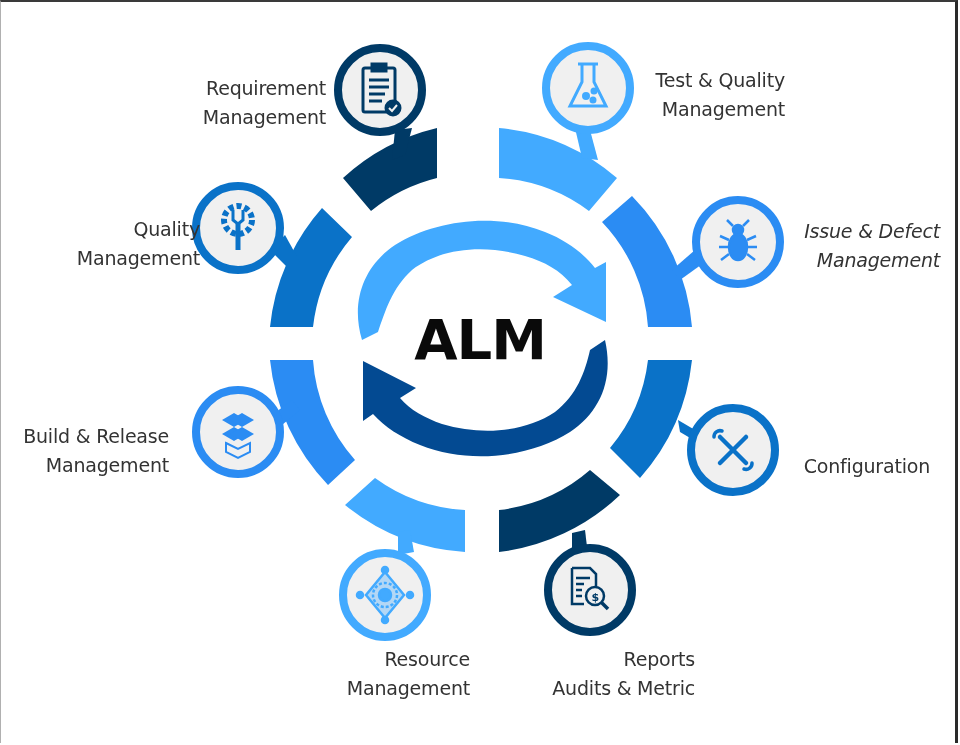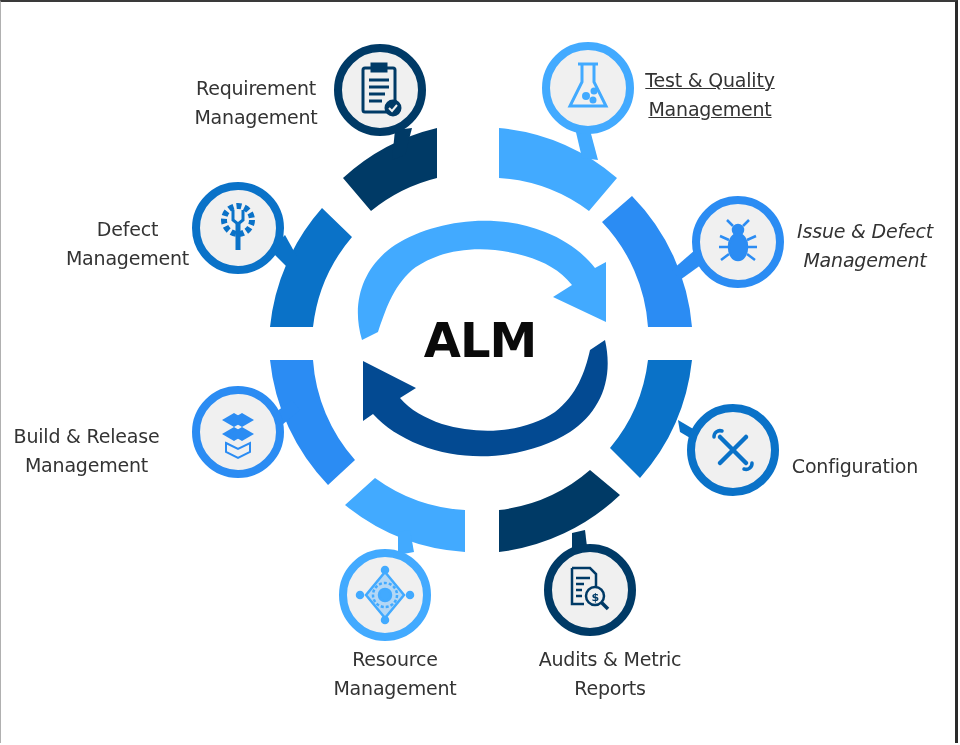--- a/index.html
+++ b/index.html
@@ -3,25 +3,25 @@
 <meta charset="utf-8">
 <style>
   html, body { margin:0; padding:0; background:#ffffff; }
   body { width:960px; height:745px; overflow:hidden; position:relative;
          font-family:"DejaVu Sans", "Liberation Sans", sans-serif; }
   .frame { position:absolute; left:0; top:0; width:958px; height:743px;
            border-top:2px solid #3a3a3a; border-right:3px solid #2a2a2a;
            border-left:1px solid #b0b0b0; box-sizing:border-box; }
   svg.diagram { position:absolute; left:0; top:0; }
   .label { position:absolute; color:#333333; font-size:19px; line-height:29px;
-           text-align:center; white-space:nowrap; letter-spacing:-0.2px; }
+           text-align:right; white-space:nowrap; letter-spacing:-0.2px; }
   .label span { display:block; }
   .alm-title { position:absolute; left:390px; top:300px; width:180px; text-align:center;
                font-family:"DejaVu Sans", "Liberation Sans", sans-serif; font-weight:bold;
-               font-size:48px; line-height:80px; color:#0a0a0a; letter-spacing:-1px; }
+               font-size:56px; line-height:80px; color:#0a0a0a; letter-spacing:-1px; }
 </style>
 </head>
 <body>
 
 <div class="frame"></div>
 
 <svg class="diagram" width="960" height="745" viewBox="0 0 960 745">
 
   <g>
 
@@ -153,27 +153,27 @@
   </g>
 </svg>
 
 <div class="alm-title">ALM</div>
 
 <div class="label" style="left:186px; top:74px; width:140px;">
   <span>Requirement</span>
   <span>Management</span>
 </div>
 
-<div class="label" style="left:635px; top:66px; width:150px;text-decoration:underline;">
+<div class="label" style="left:635px; top:66px; width:150px;">
   <span>Test &amp; Quality</span>
   <span>Management</span>
 </div>
 
 <div class="label" style="left:55px; top:215px; width:145px;">
-  <span>Defect</span>
+  <span>Quality</span>
   <span>Management</span>
 </div>
 
 <div class="label" style="left:790px; top:217px; width:150px;font-style:italic;">
   <span>Issue &amp; Defect</span>
   <span>Management</span>
 </div>
 
 <div class="label" style="left:4px; top:422px; width:165px;">
   <span>Build &amp; Release</span>
@@ -183,15 +183,15 @@
 <div class="label" style="left:780px; top:452px; width:150px;">
   <span>Configuration</span>
 </div>
 
 <div class="label" style="left:320px; top:645px; width:150px;">
   <span>Resource</span>
   <span>Management</span>
 </div>
 
 <div class="label" style="left:525px; top:645px; width:170px;">
+  <span>Reports</span>
   <span>Audits &amp; Metric</span>
-  <span>Reports</span>
 </div>
 
 </body></html>

